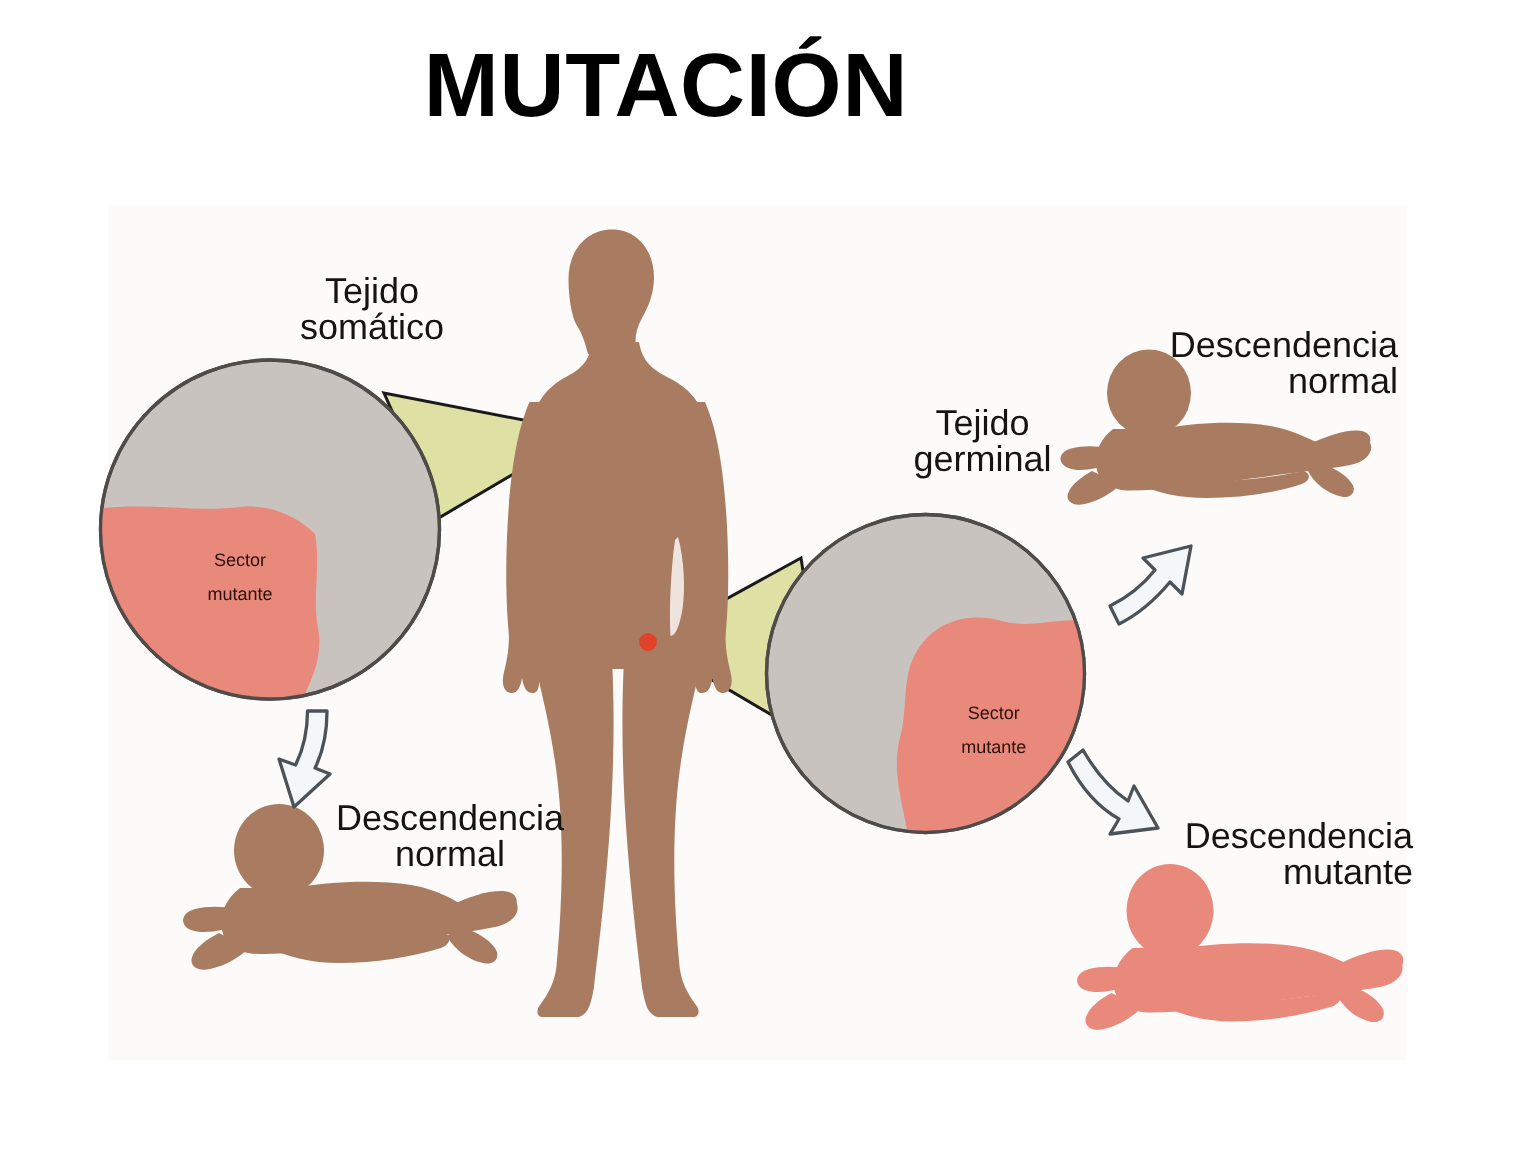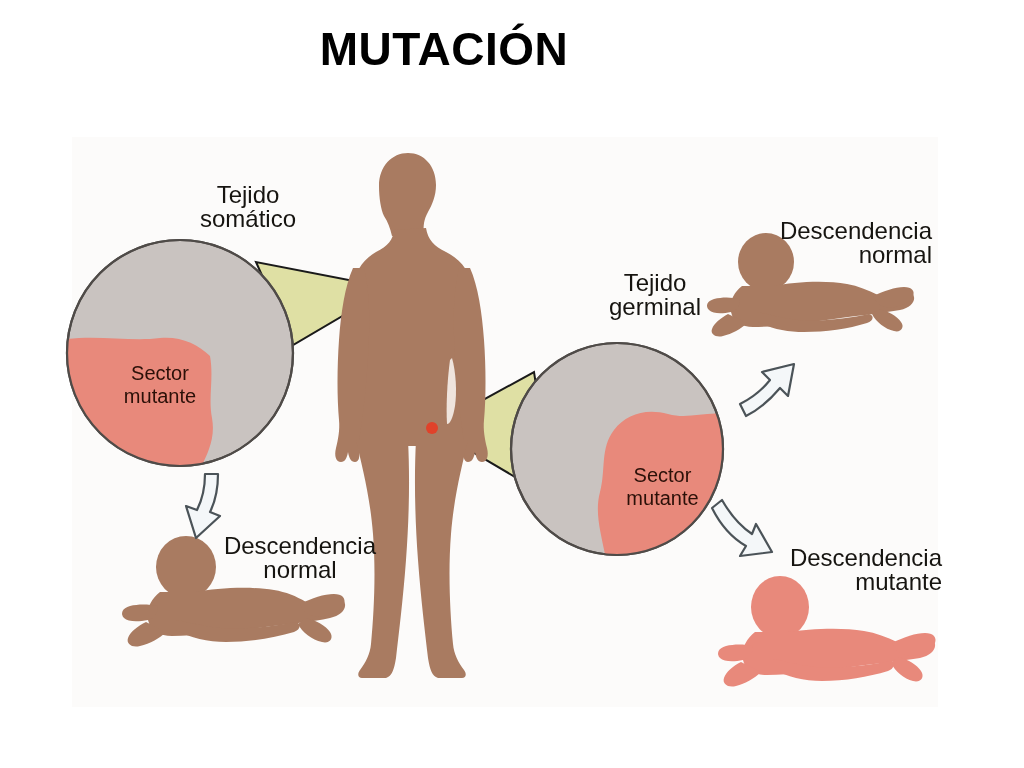--- a/index.html
+++ b/index.html
@@ -8,21 +8,21 @@
     background:#ffffff;
     font-family:"Liberation Sans", sans-serif;
     overflow:hidden;
   }
   #slide{position:relative;width:1024px;height:768px;background:#ffffff;}
 
   
   .title{
     position:absolute;left:0;top:22px;width:888px;
     text-align:center;
-    font-size:46px;font-weight:bold;color:#000000;
+    font-size:60px;font-weight:bold;color:#000000;
     letter-spacing:0.5px;
     font-family:"Liberation Sans", sans-serif;
   }
 
   
   .figure-panel{
     position:absolute;left:72px;top:137px;width:866px;height:570px;
     background:#fcfbfa;
   }
 
@@ -37,21 +37,21 @@
   }
   .lbl-somatico{left:158px;top:183px;width:180px;text-align:center;}
   .lbl-germinal{left:570px;top:271px;width:170px;text-align:center;}
   .lbl-desc-norm-bl{left:210px;top:534px;width:180px;text-align:center;}
   .lbl-desc-norm-tr{left:752px;top:219px;width:180px;text-align:right;}
   .lbl-desc-mut-br{left:762px;top:546px;width:180px;text-align:right;}
 
   .sector-label{
     position:absolute;
     color:#2b1008;
-    font-size:20px;line-height:23px;
+    font-size:12px;line-height:23px;
     text-align:center;white-space:pre-line;
     font-family:"Liberation Sans", sans-serif;
   }
   .sector-left{left:100px;top:362px;width:120px;}
   .sector-right{left:600px;top:464px;width:125px;}
 
   svg.art{position:absolute;left:0;top:0;width:1024px;height:768px;pointer-events:none;}
 </style>
 </head>
 <body>

